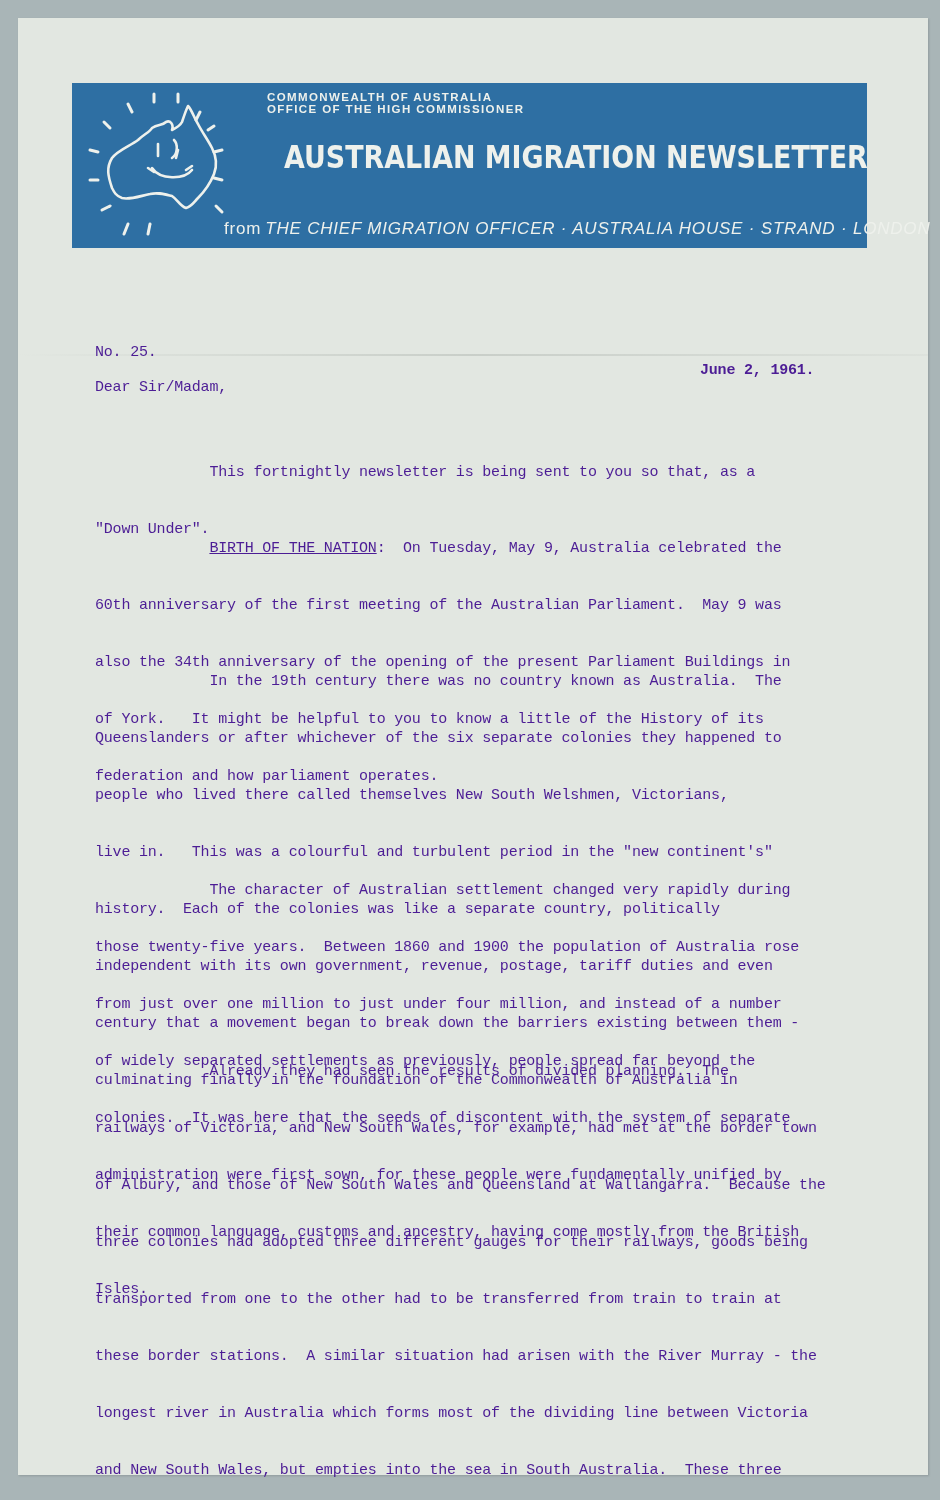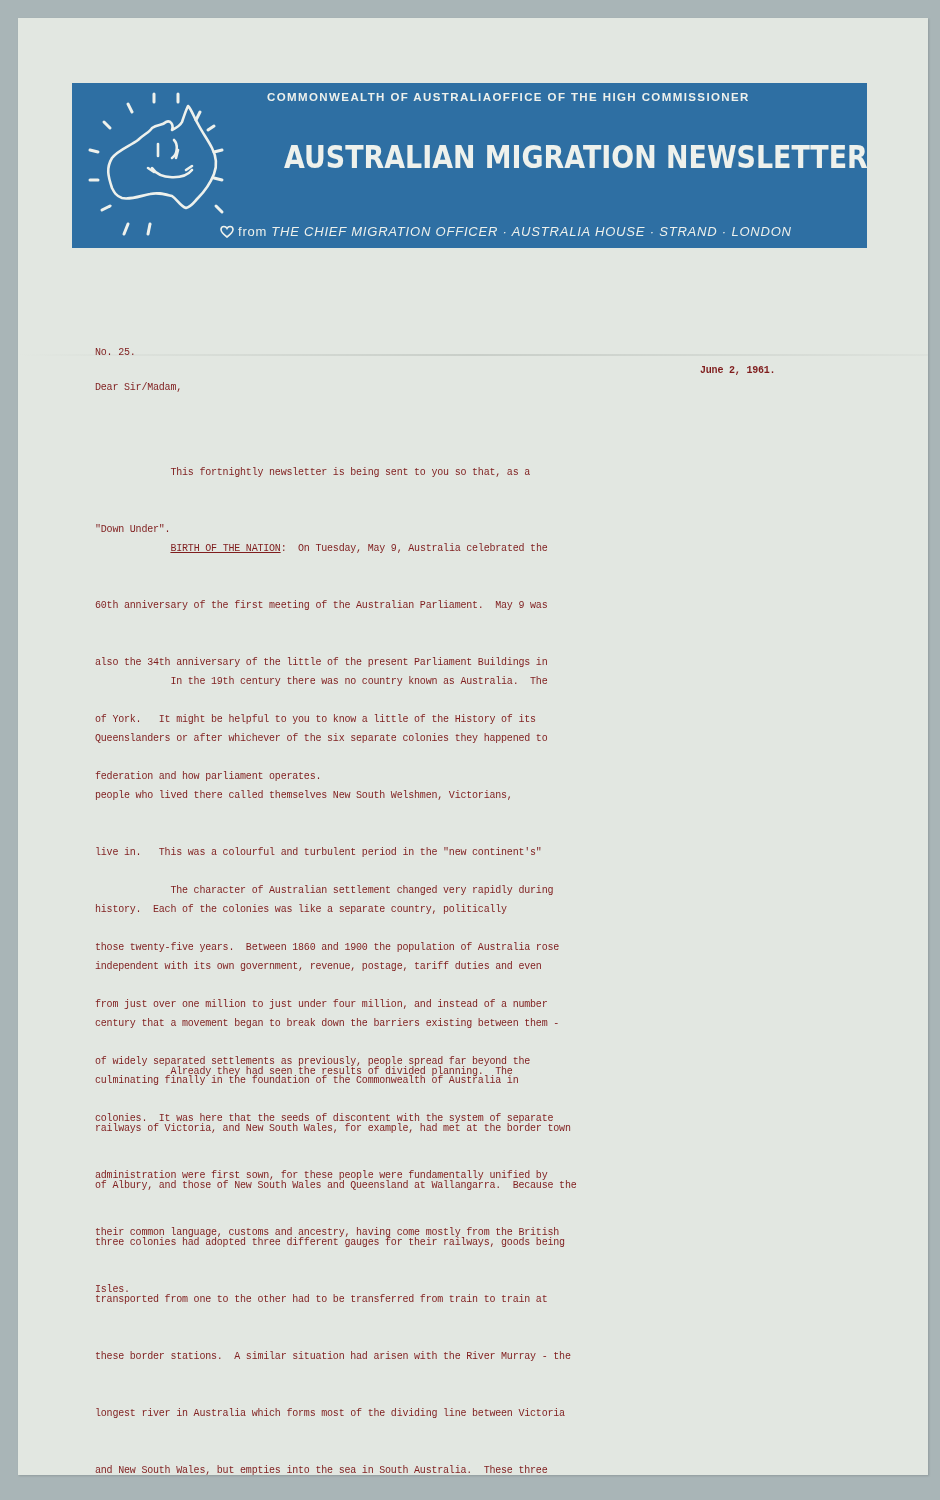--- a/index.html
+++ b/index.html
@@ -20,38 +20,38 @@
   }
   .masthead {
     position:absolute; left:54px; top:65px; width:795px; height:165px;
     background:#2e6fa3;
     color:#eef1ec;
     font-family:"Liberation Sans", "DejaVu Sans", sans-serif;
   }
   .mast-top {
     position:absolute; top:8px; left:195px; right:24px;
     font-size:11.5px; letter-spacing:1.4px; font-weight:bold;
-    display:flex; justify-content:flex-start;
+    display:flex; justify-content:center;flex-direction:column;
   }
   .mast-title {
     position:absolute; top:55px; left:212px; right:24px;
     font-family:"DejaVu Sans", "Liberation Sans", sans-serif;
     font-weight:bold; font-size:32px; letter-spacing:0px;
     transform:scaleX(0.84); transform-origin:left top;
     white-space:nowrap;
   }
   .mast-bottom {
     position:absolute; bottom:9px; left:148px; right:22px;
-    font-size:13px; font-style:italic; letter-spacing:0.8px;
+    font-size:17px; font-style:italic; letter-spacing:0.8px;
     white-space:nowrap; display:flex; align-items:center; gap:4px;
   }
   .mast-bottom .from { font-style:normal; }
   .logo { position:absolute; left:10px; top:5px; width:200px; height:155px; }
   .text {
-    position:absolute; color:#7f1d1d; font-size:10px; line-height:19px;
+    position:absolute; color:#4c1d95; font-size:15px; line-height:19px;
     white-space:pre; letter-spacing:-0.2px;
   }
   .issue-no { left:95px; top:343px; }
   .issue-date { left:700px; top:361px;font-weight:bold; }
   .salutation { left:95px; top:378px; }
   .para { left:95px; }
   .underline { text-decoration:underline; }
 </style>
 </head>
 <body>
@@ -110,21 +110,21 @@
 <div class="text salutation">Dear Sir/Madam,</div>
 
 <div class="text para" style="top:425px;">
   <div>             This fortnightly newsletter is being sent to you so that, as a</div>
   <div>"Down Under".</div>
 </div>
 
 <div class="text para" style="top:501px;">
   <div><span>             </span><span class="underline">BIRTH OF THE NATION</span><span>:</span><span>  On Tuesday, May 9, Australia celebrated the</span></div>
   <div>60th anniversary of the first meeting of the Australian Parliament.  May 9 was</div>
-  <div>also the 34th anniversary of the little of the present Parliament Buildings in</div>
+  <div>also the 34th anniversary of the opening of the present Parliament Buildings in</div>
   <div>of York.   It might be helpful to you to know a little of the History of its</div>
   <div>federation and how parliament operates.</div>
 </div>
 
 <div class="text para" style="top:634px;">
   <div>             In the 19th century there was no country known as Australia.  The</div>
   <div>Queenslanders or after whichever of the six separate colonies they happened to</div>
   <div>people who lived there called themselves New South Welshmen, Victorians,</div>
   <div>live in.   This was a colourful and turbulent period in the "new continent's"</div>
   <div>history.  Each of the colonies was like a separate country, politically</div>

